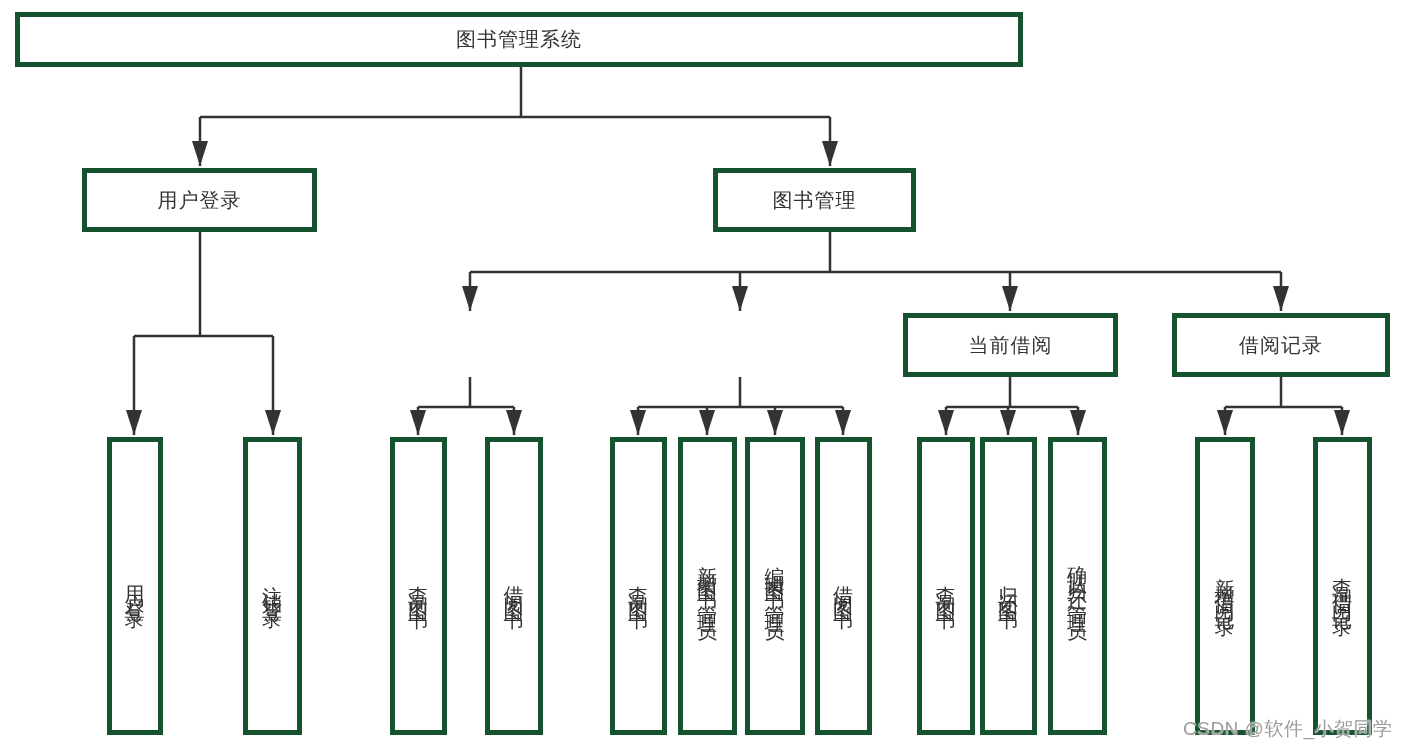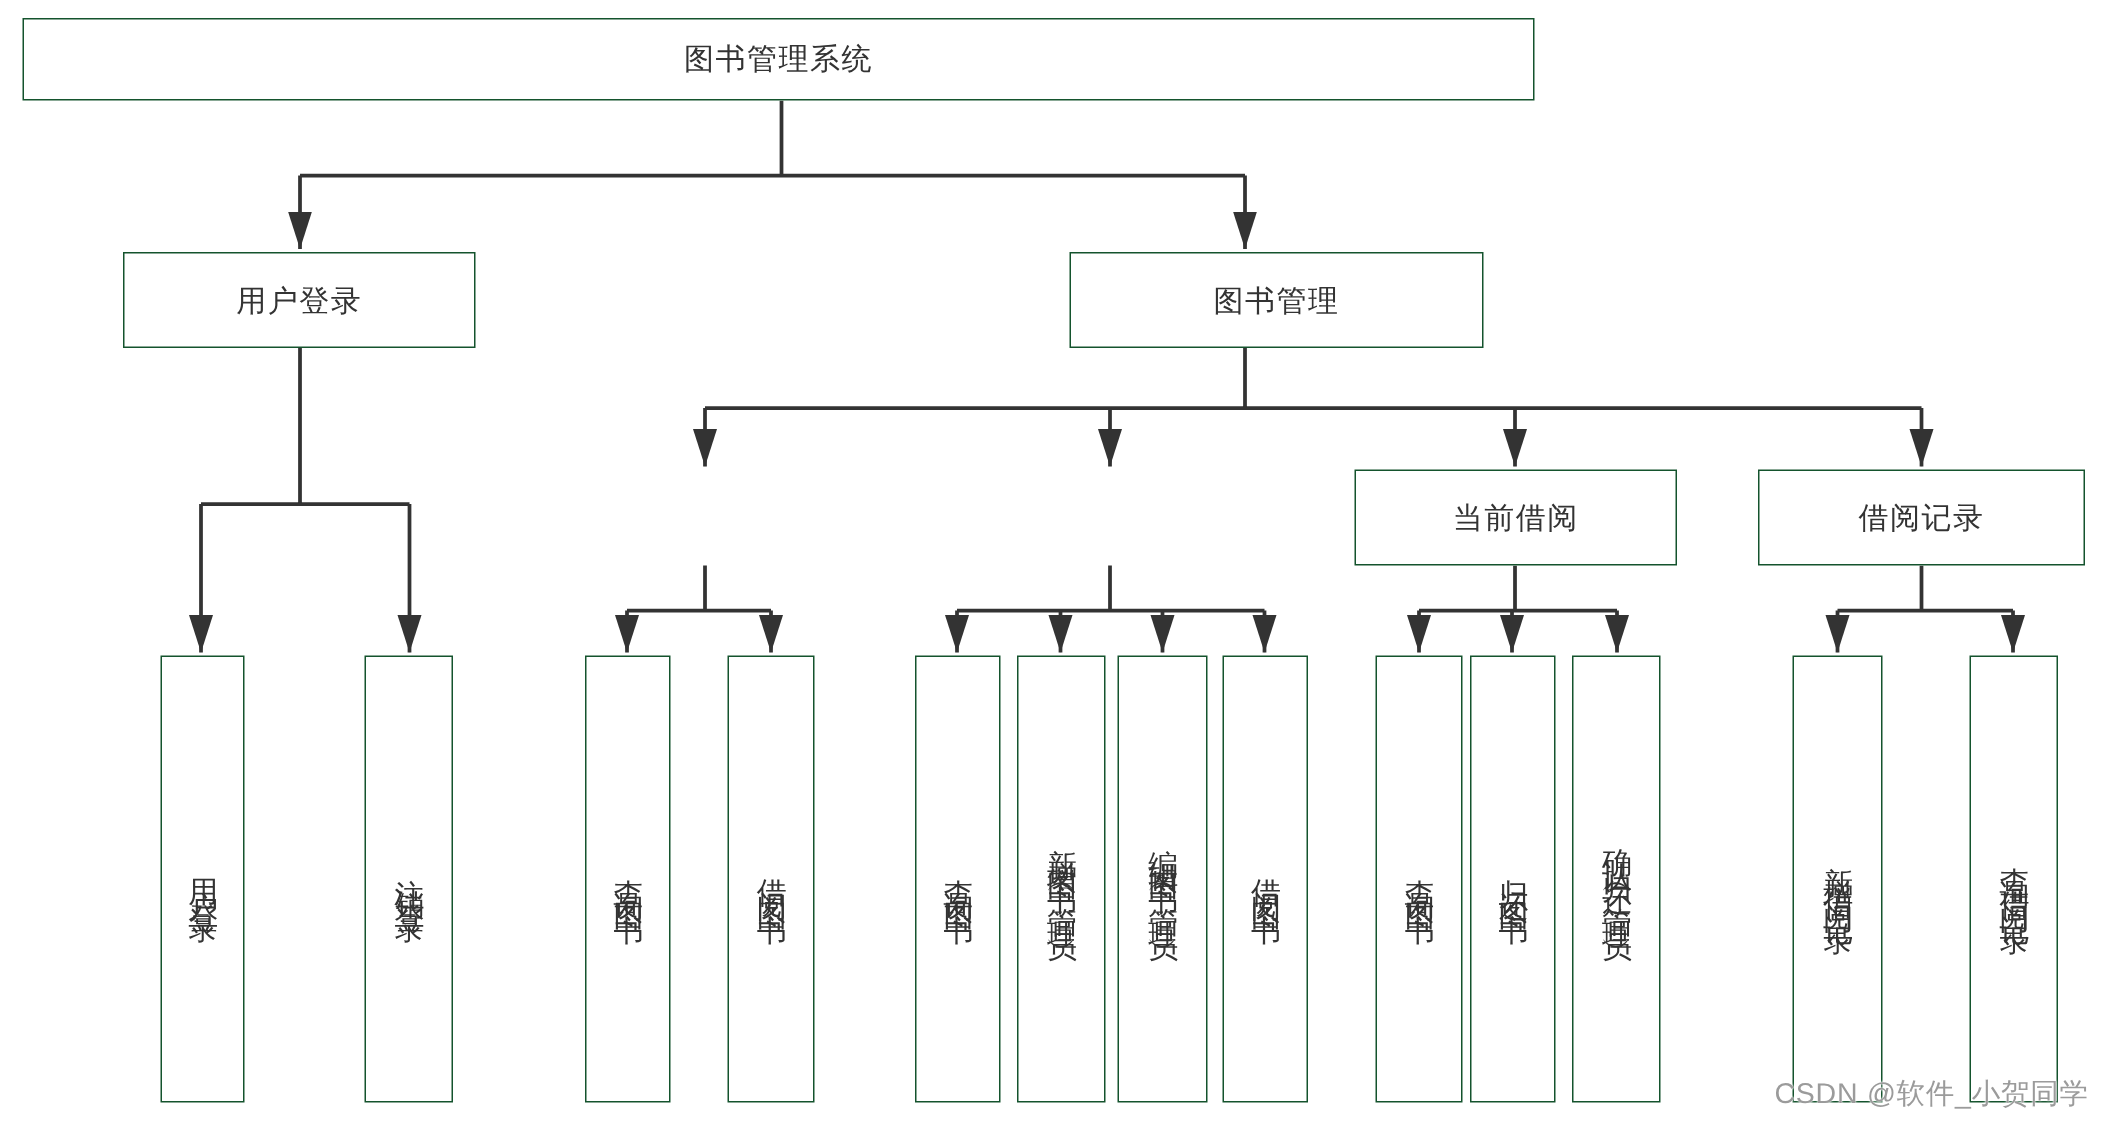--- a/index.html
+++ b/index.html
@@ -17,21 +17,21 @@
   }
   .connectors {
     position: absolute;
     left: 0;
     top: 0;
     pointer-events: none;
   }
   .node {
     position: absolute;
     box-sizing: border-box;
-    border: 1px solid #14532d;
+    border: 5px solid #14532d;
     background: #ffffff;
     color: #333333;
     display: flex;
     align-items: center;
     justify-content: center;
     text-align: center;
   }
   .node.h {
     font-size: 20px;
     letter-spacing: 1px;
@@ -42,21 +42,21 @@
   }
   .node.v .lbl {
     writing-mode: vertical-rl;
     text-orientation: mixed;
     letter-spacing: 8px;
     line-height: 1;
   }
   
   .n-root    { left: 15px;   top: 12px;  width: 1008px; height: 55px; }
   .n-login   { left: 82px;   top: 168px; width: 235px;  height: 64px; }
-  .n-mgmt    { left: 713px;  top: 168px; width: 276px;  height: 64px; }
+  .n-mgmt    { left: 713px;  top: 168px; width: 203px;  height: 64px; }
   .n-newbook { left: 363px;  top: 313px; width: 215px;  height: 64px; }
   .n-borrow  { left: 633px;  top: 313px; width: 215px;  height: 64px; }
   .n-current { left: 903px;  top: 313px; width: 215px;  height: 64px; }
   .n-records { left: 1172px; top: 313px; width: 218px;  height: 64px; }
   .n-b1  { left: 107px;  top: 437px; width: 56px; height: 298px; }
   .n-b2  { left: 243px;  top: 437px; width: 59px; height: 298px; }
   .n-b3  { left: 390px;  top: 437px; width: 57px; height: 298px; }
   .n-b4  { left: 485px;  top: 437px; width: 58px; height: 298px; }
   .n-b5  { left: 610px;  top: 437px; width: 57px; height: 298px; }
   .n-b6  { left: 678px;  top: 437px; width: 59px; height: 298px; }

